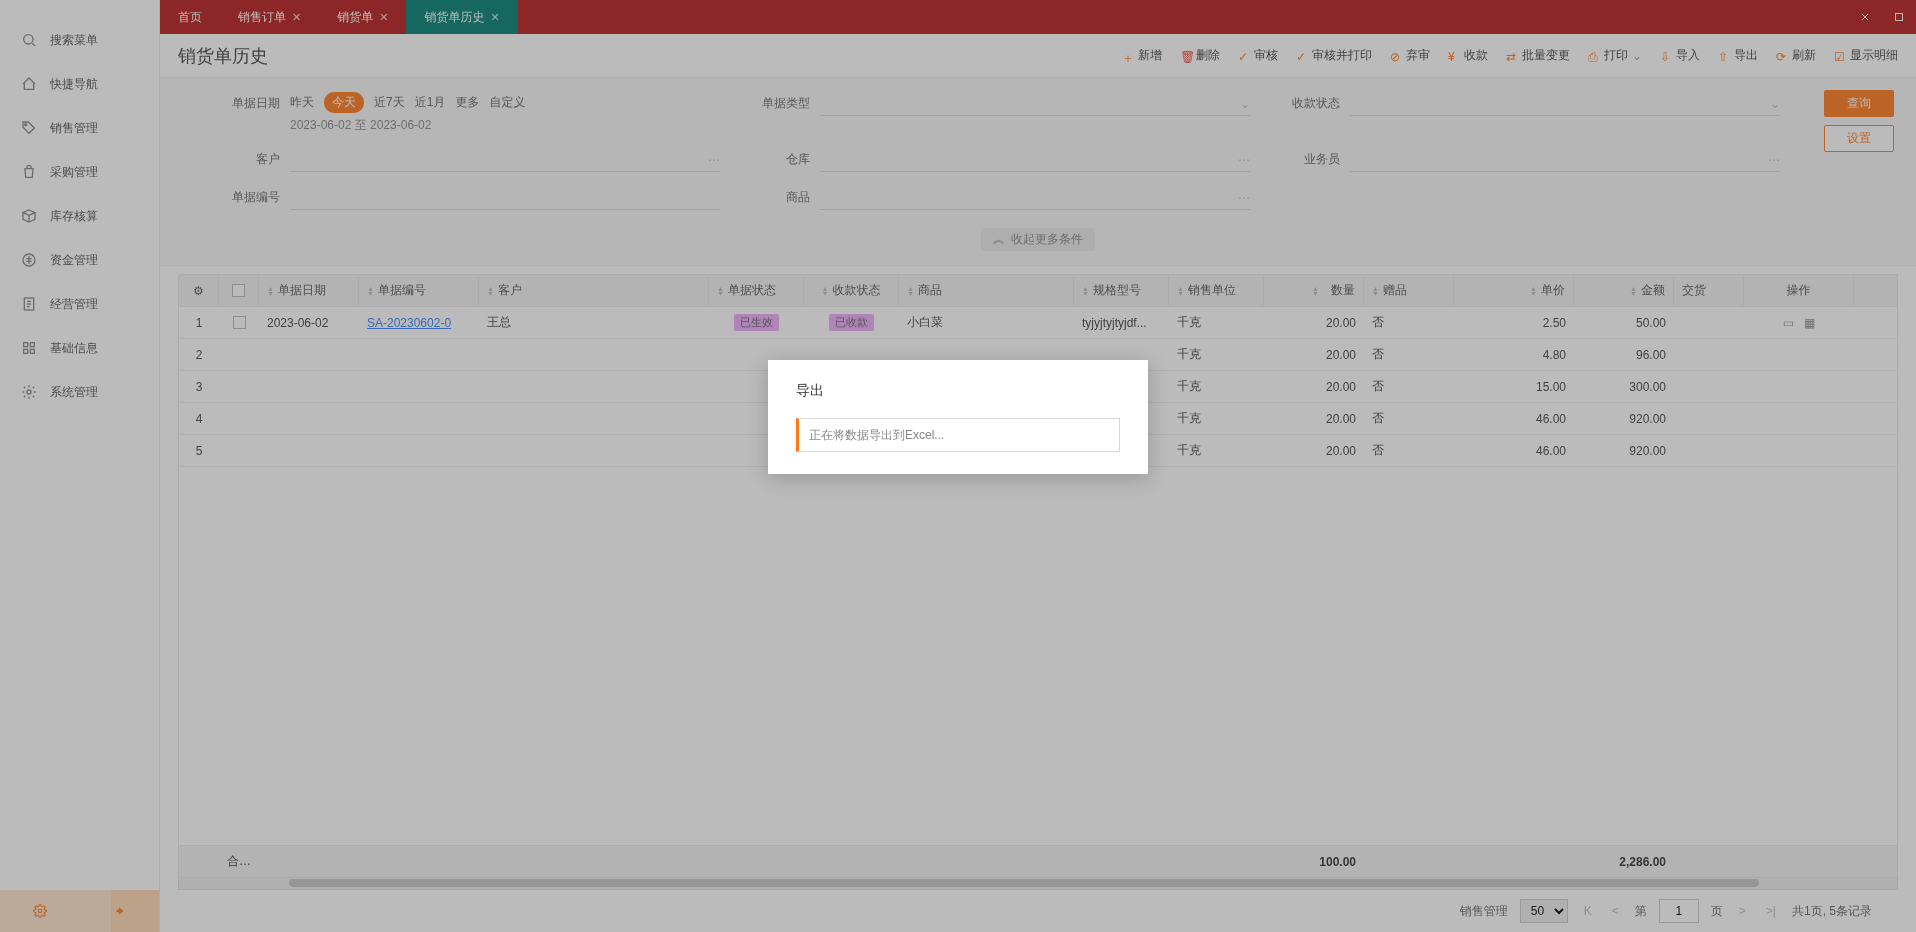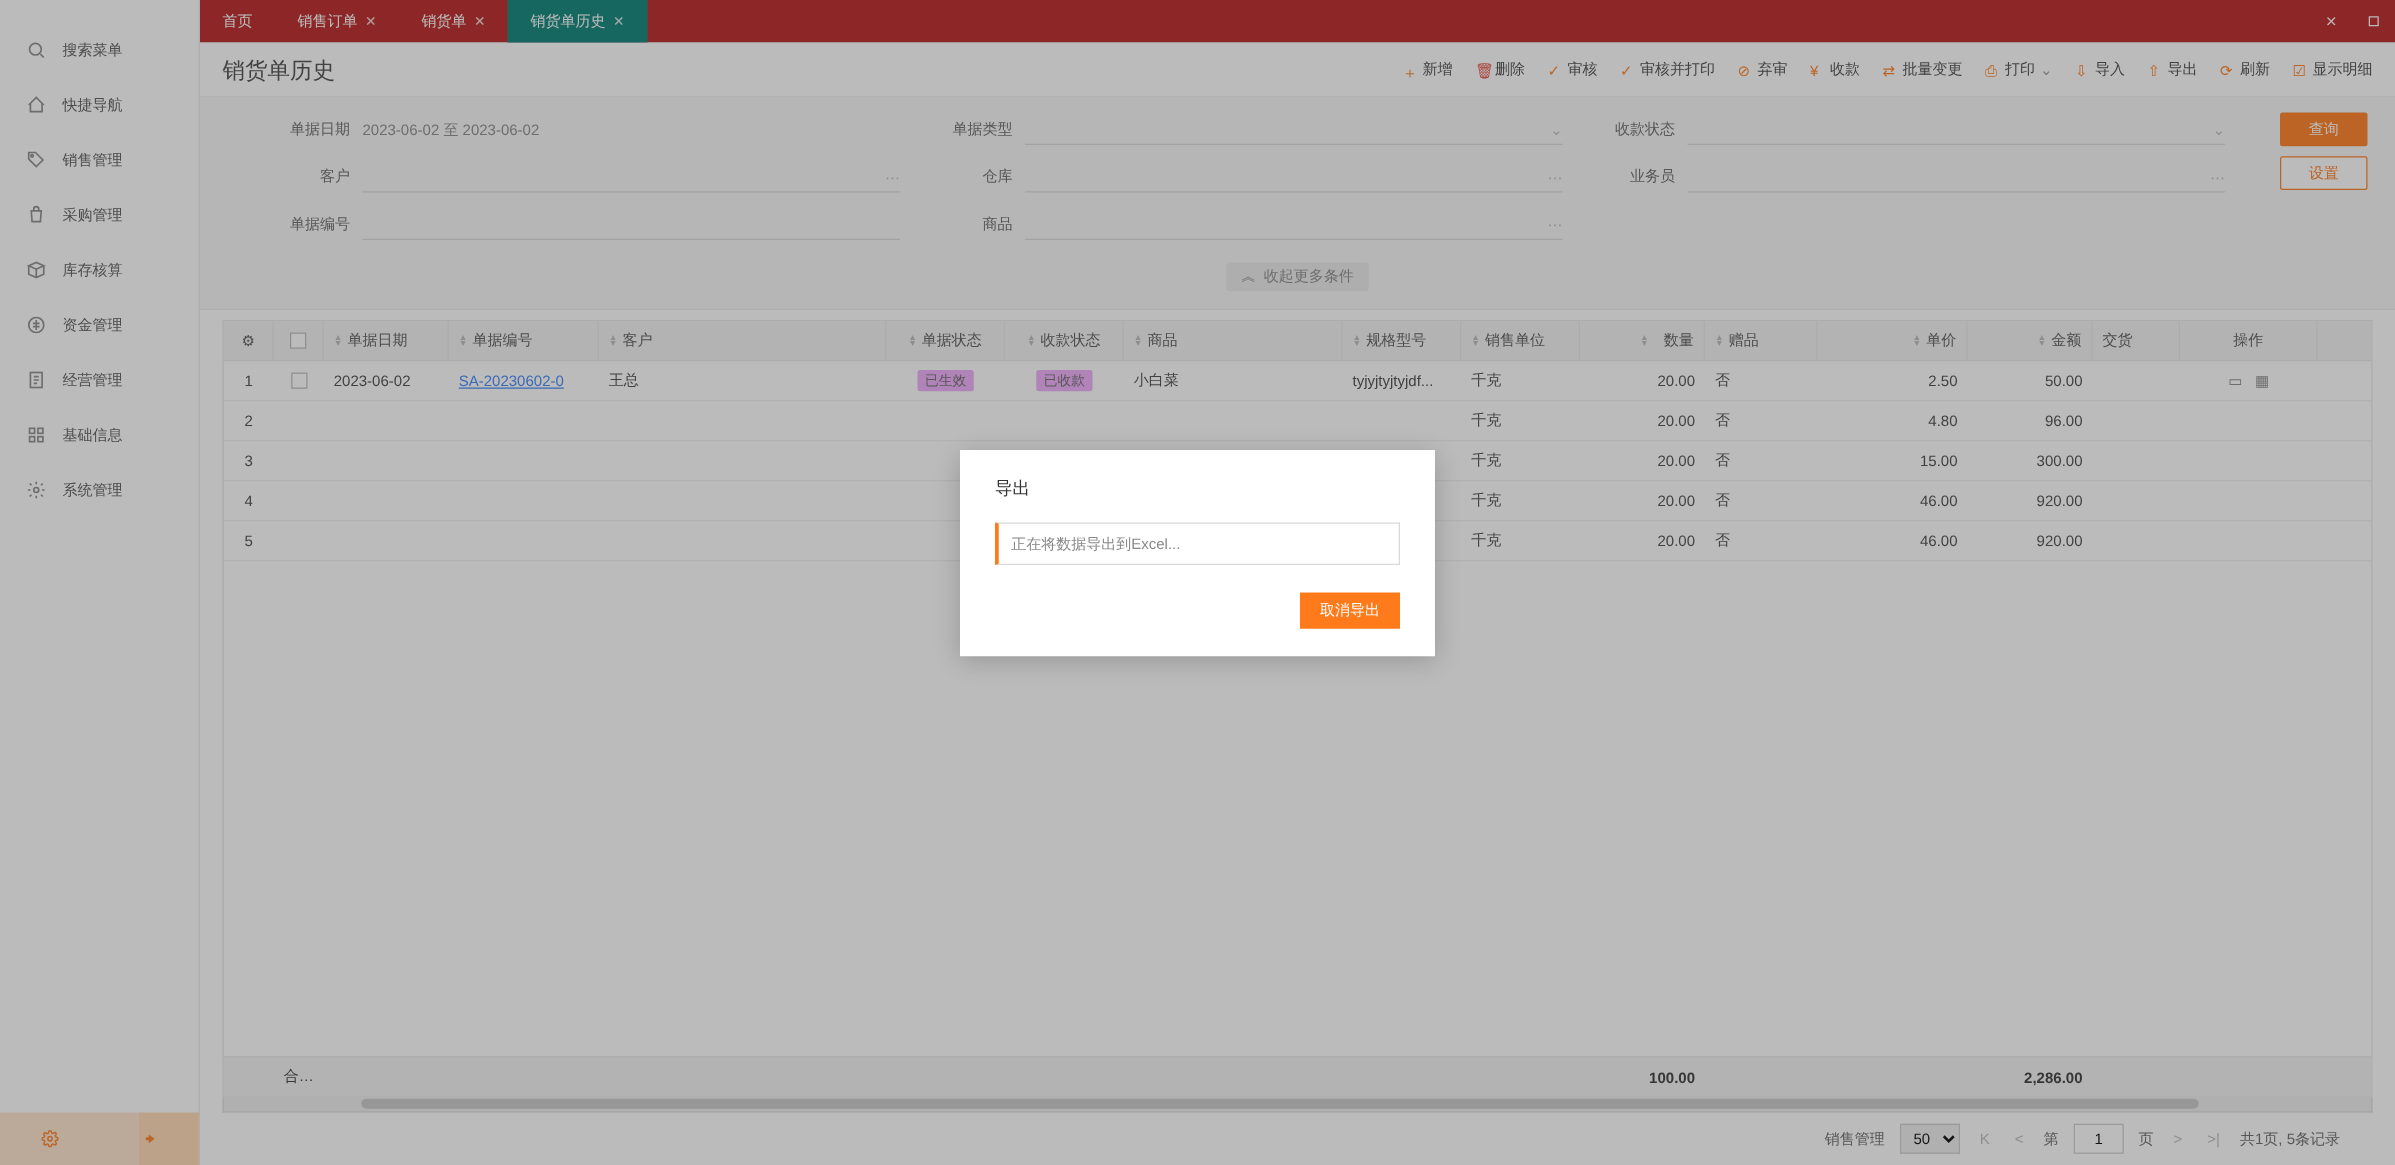--- a/index.html
+++ b/index.html
@@ -62,21 +62,21 @@
 .tbl { border:1px solid #e8e8e8; flex:1; display:flex; flex-direction:column; background:#fff; overflow:hidden; }
 .thead { display:flex; background:#f3f3f3; height:32px; align-items:center; border-bottom:1px solid #e8e8e8; font-size:12px; color:#555; }
 .th, .td { padding:0 8px; overflow:hidden; text-overflow:ellipsis; white-space:nowrap; }
 .th { display:flex; align-items:center; gap:4px; border-right:1px solid #e8e8e8; height:100%; }
 .sort-arrows { display:inline-flex; flex-direction:column; line-height:5px; font-size:7px; color:#bbb; }
 .col-idx { width:40px; text-align:center; justify-content:center; }
 .col-chk { width:40px; text-align:center; justify-content:center; }
 .col-date { width:100px; }
 .col-code { width:120px; }
 .col-cust { width:230px; }
-.col-status { width:95px; text-align:center; justify-content:center; }
+.col-status { width:95px; text-align:center; }
 .col-paystat { width:95px; text-align:center; justify-content:center; }
 .col-goods { width:175px; }
 .col-spec { width:95px; }
 .col-unit { width:95px; }
 .col-qty { width:100px; text-align:right; justify-content:flex-end;gap:12px; }
 .col-gift { width:90px; }
 .col-price { width:120px; text-align:right; justify-content:flex-end; }
 .col-amount { width:100px; text-align:right; justify-content:flex-end; }
 .col-deliv { width:70px; }
 .col-ops { width:110px; text-align:center; justify-content:center; }
@@ -302,20 +302,28 @@
               <span>显示明细</span>
             </div>
           </div>
       </div>
 
       <div class="filters">
         <div class="frow">
           <div class="fcell">
             <div class="flabel">单据日期</div>
             <div class="fcontrol">
+              <div class="datequick" id="datequick">
+                  <span class="dq">昨天</span>
+                  <span class="dq active">今天</span>
+                  <span class="dq">近7天</span>
+                  <span class="dq">近1月</span>
+                  <span class="dq">更多</span>
+                  <span class="dq">自定义</span>
+                </div>
               <div class="daterange">2023-06-02 至 2023-06-02</div>
             </div>
           </div>
           <div class="fcell">
             <div class="flabel">单据类型</div>
             <div class="fcontrol">
                 <div class="inputlike">
                   <span>⌄</span>
                 </div>
               </div>
@@ -623,18 +631,15 @@
       </div>
     </div>
   </div>
 
   <div class="mask">
     <div class="modal">
       <div class="mtitle">导出</div>
       <div class="mbox">
         <span>正在将数据导出到Excel...</span>
       </div>
-      <div class="mbtns">
-        <button class="mbtn">取消导出</button>
-      </div>
     </div>
   </div>
 </div>
 
 </body></html>

